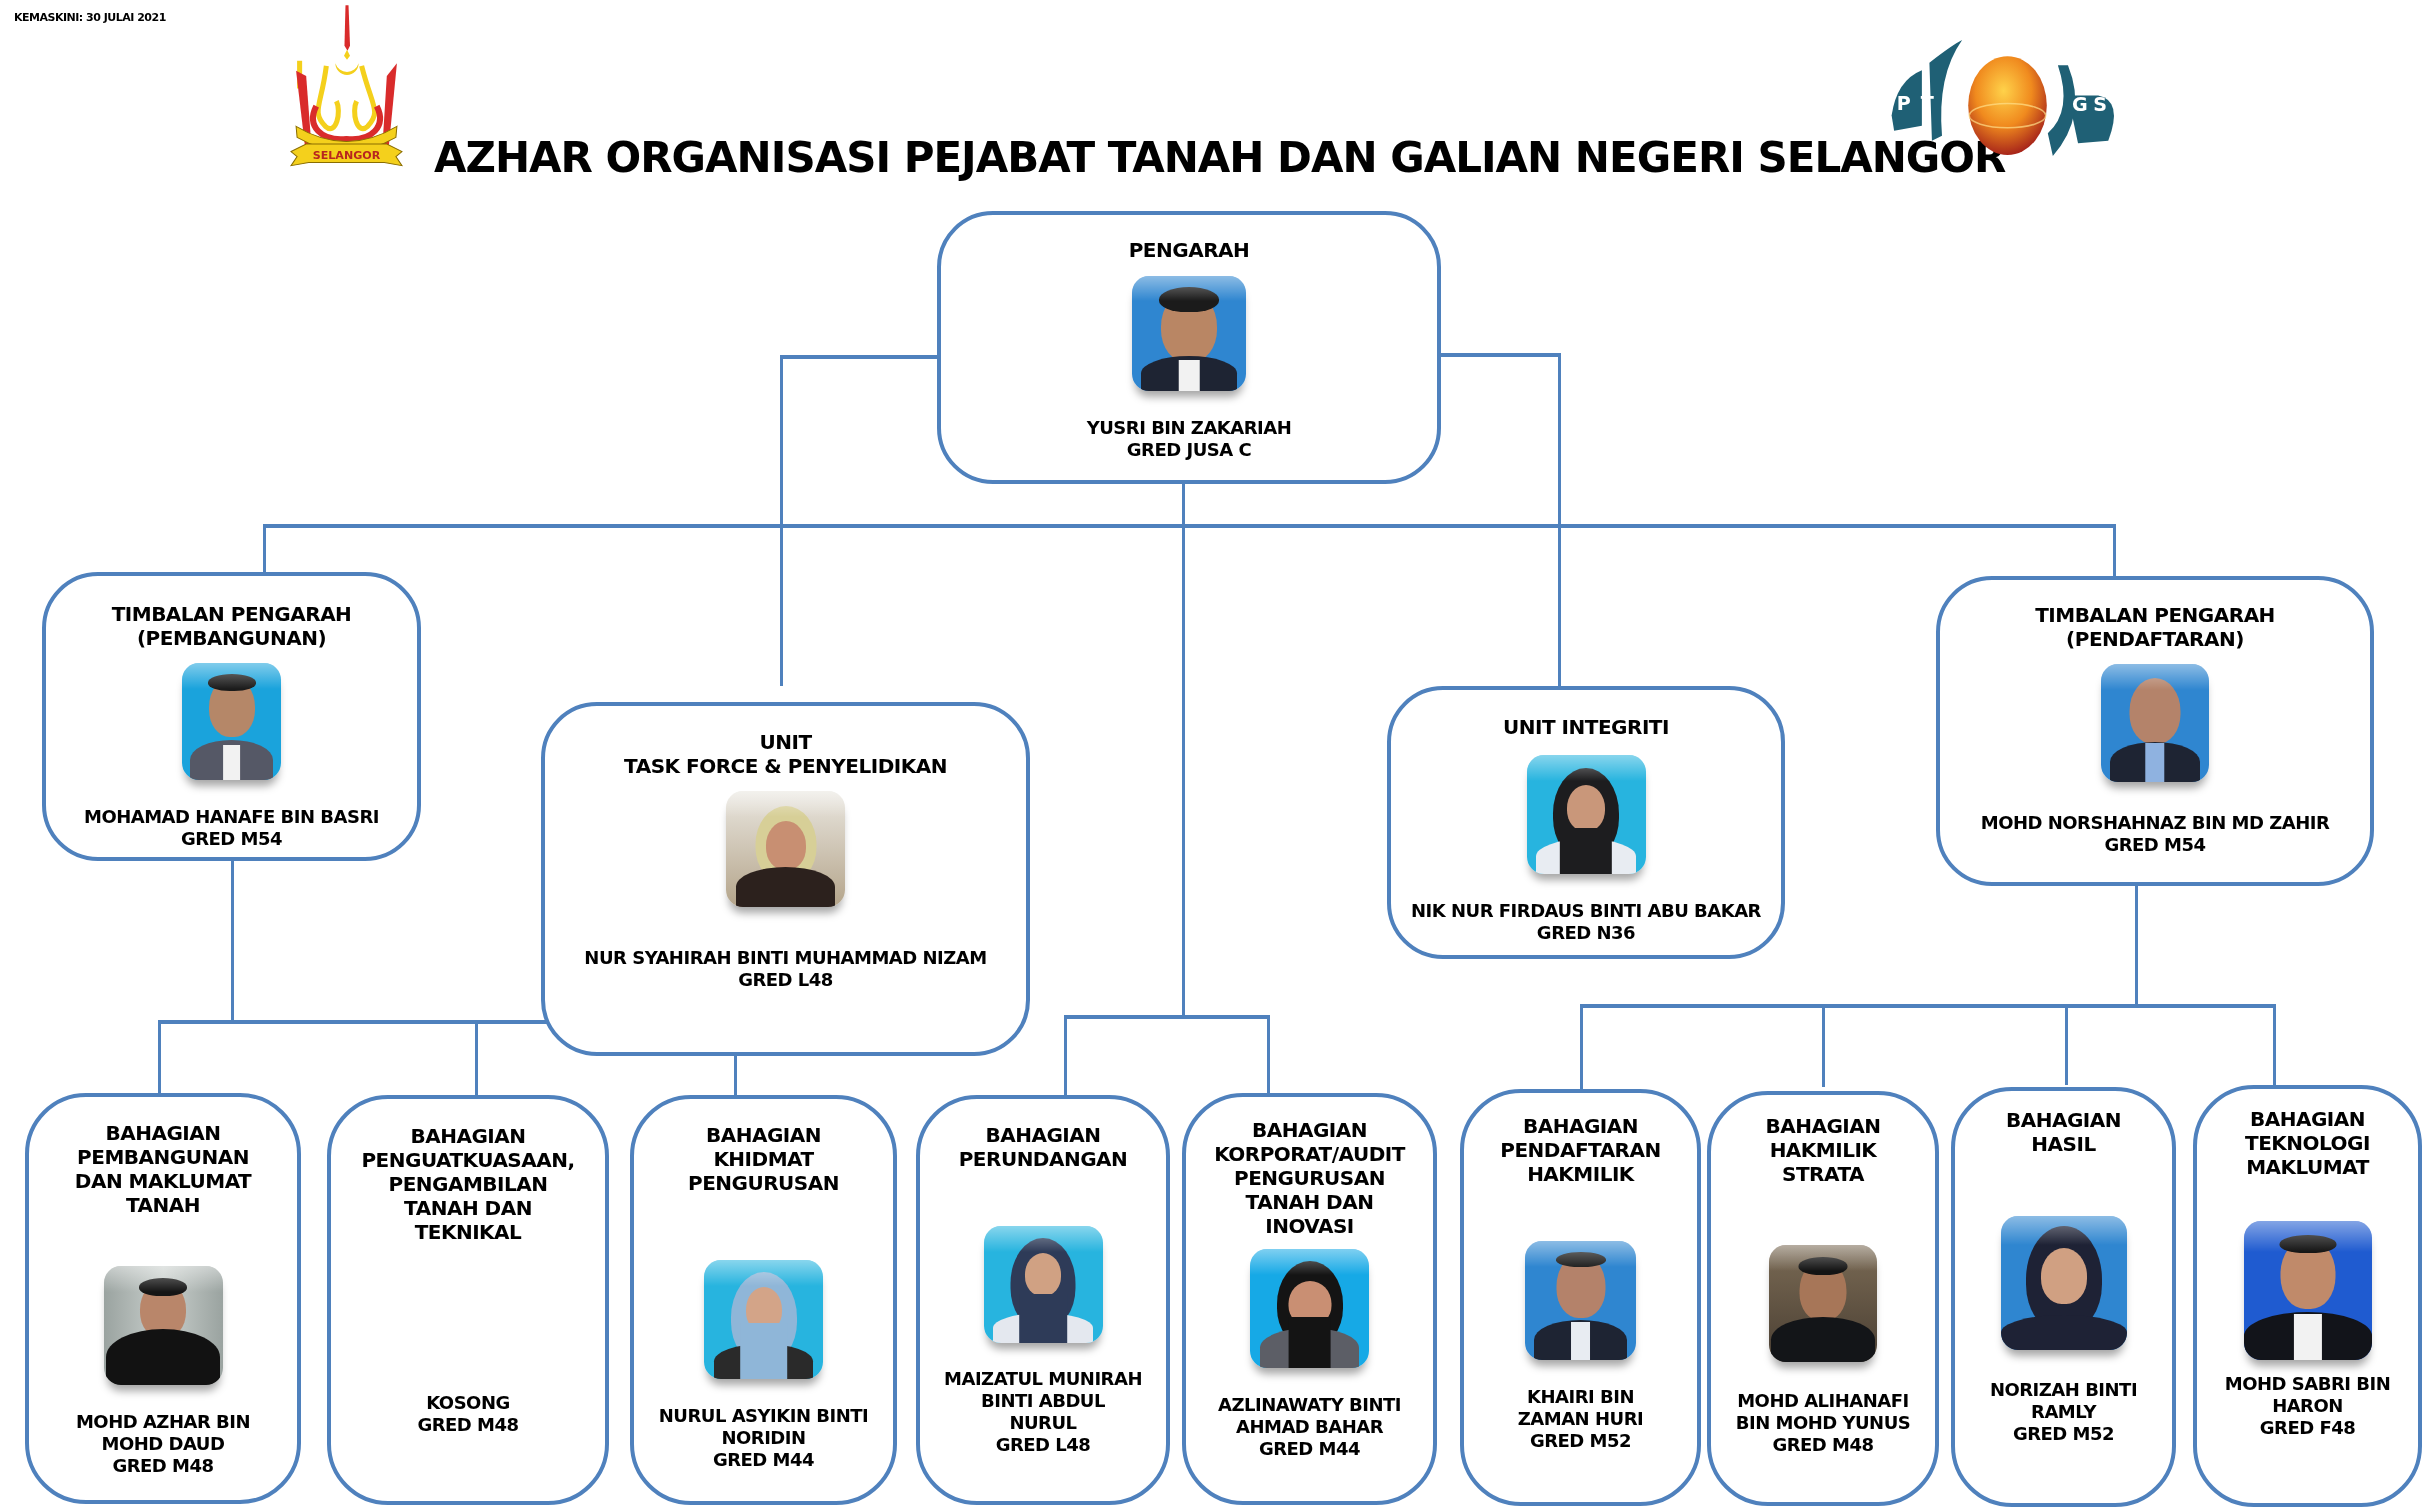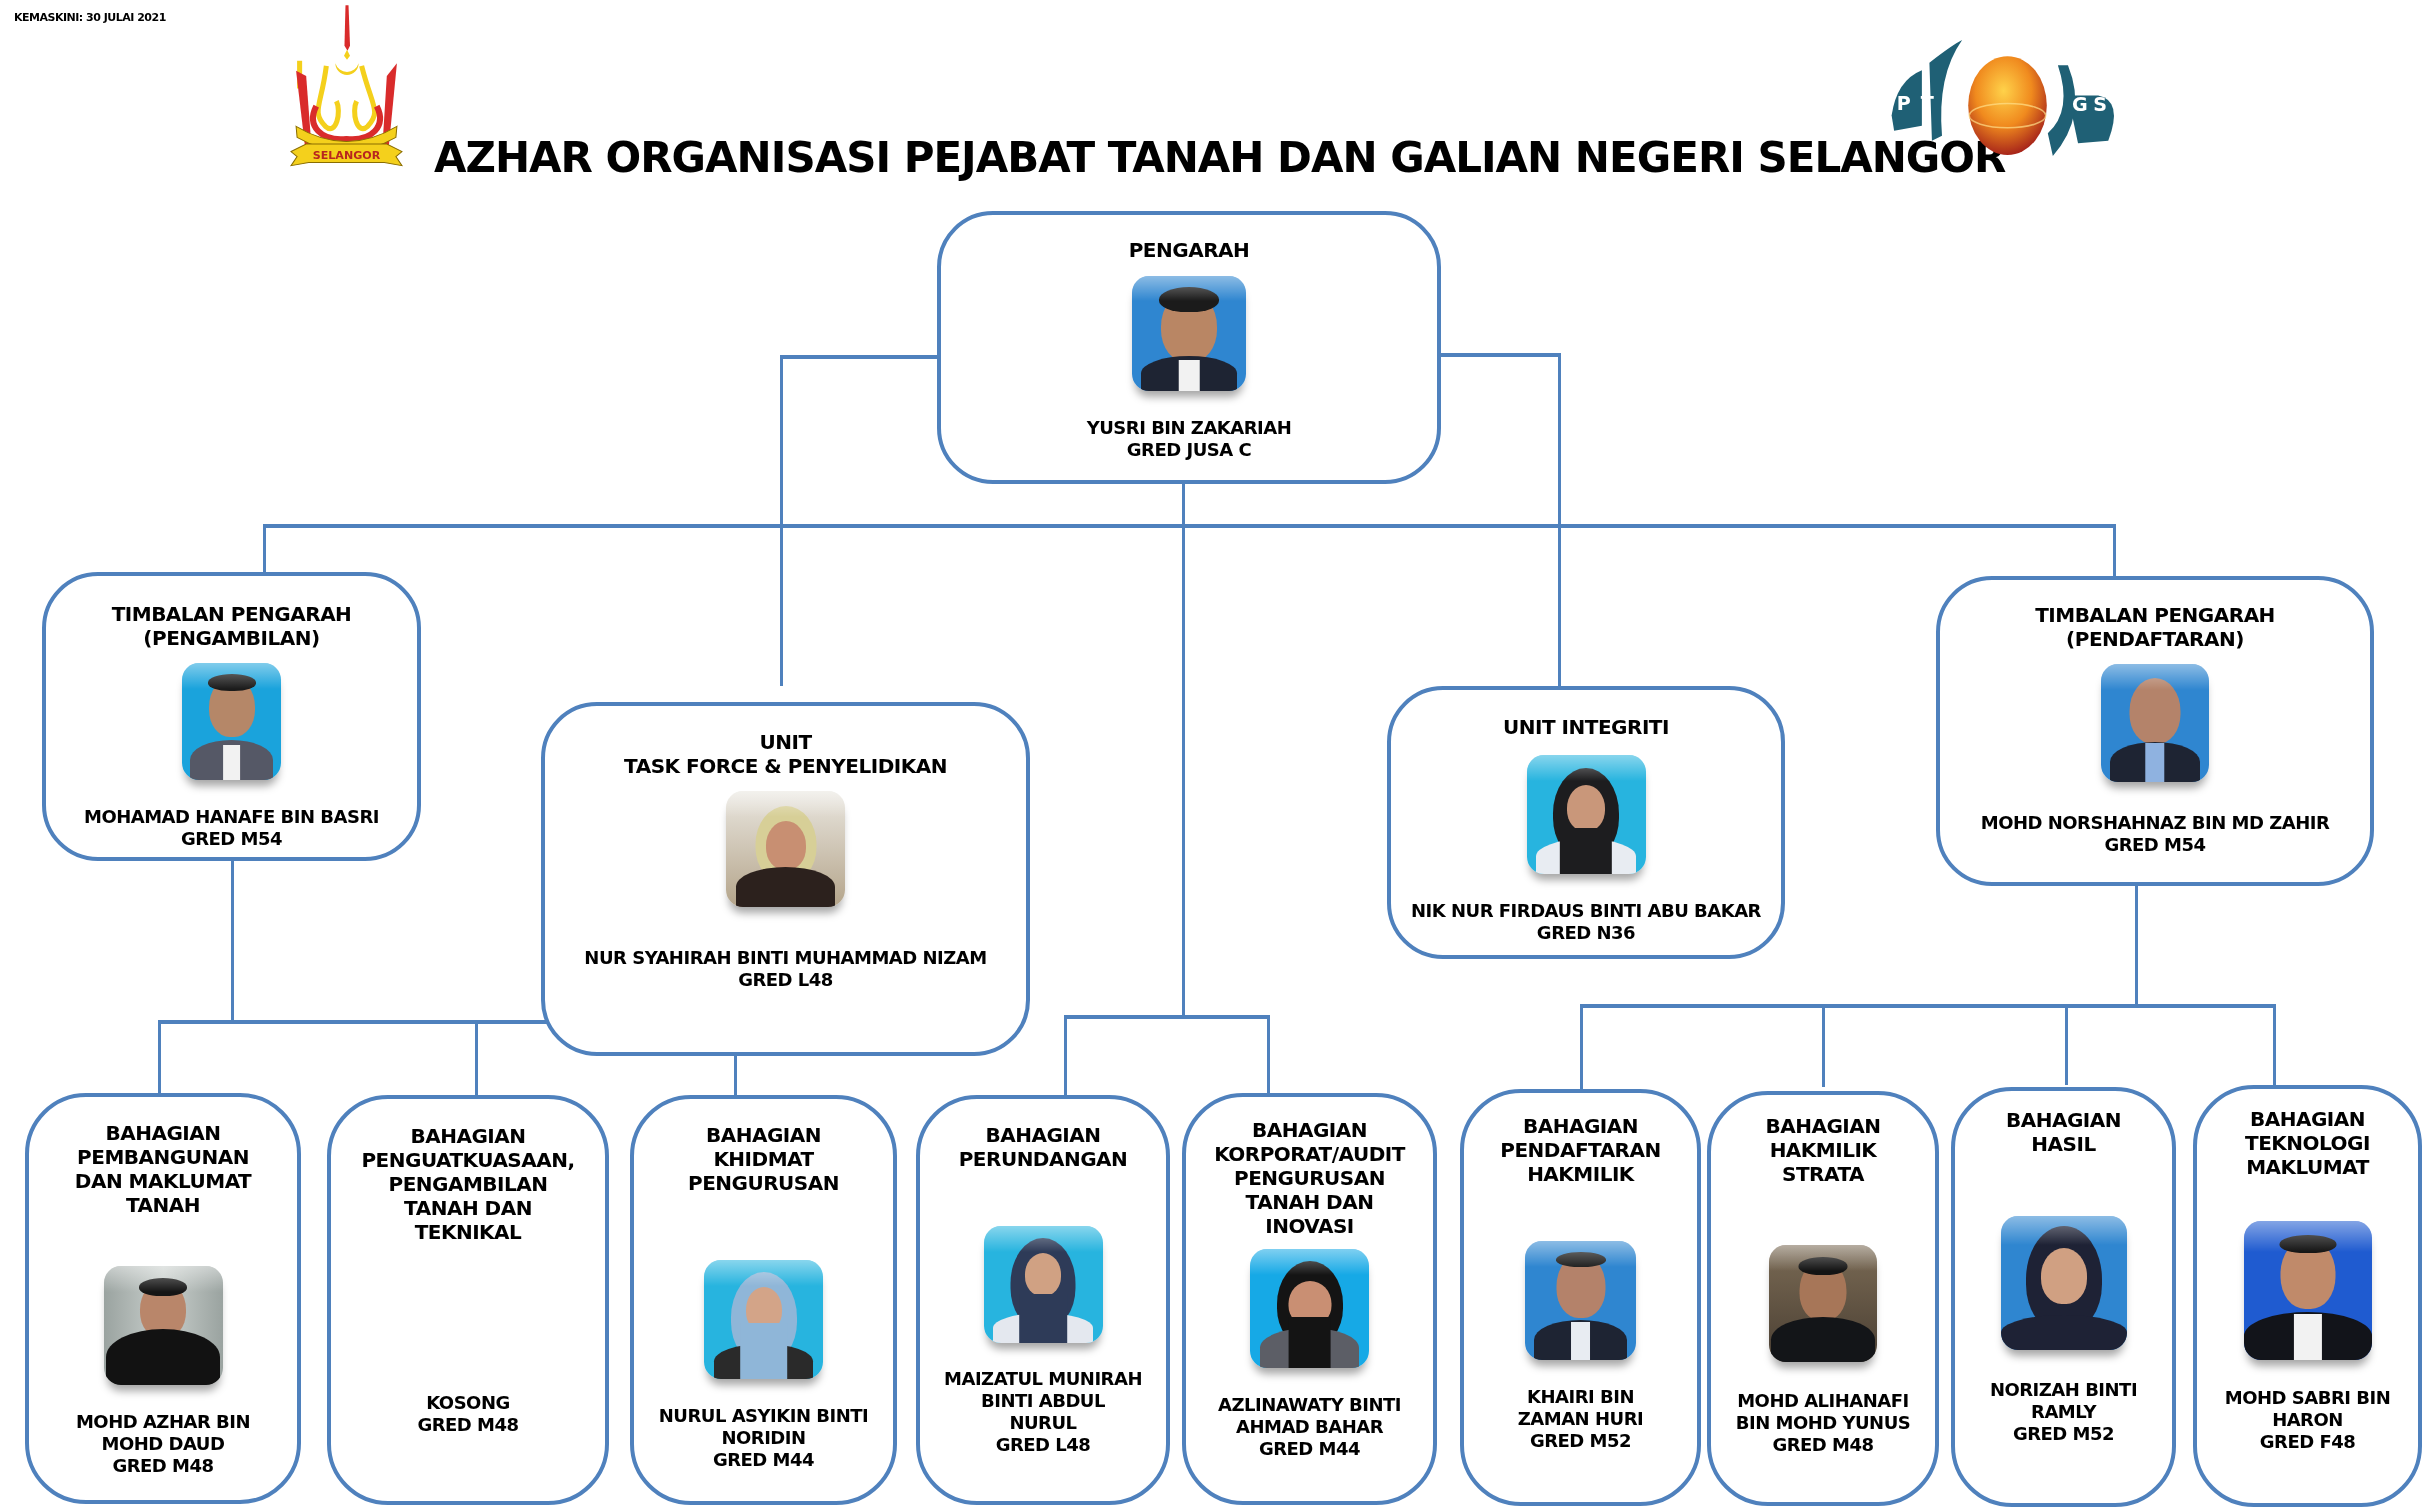--- a/index.html
+++ b/index.html
@@ -103,21 +103,21 @@
     <div class="body" style="height:35px;background:#1e2433;"></div>
     <div class="collar" style="height:31px;background:#f2f2f2;"></div>
     <div class="gloss"></div>
   </div>
   <div class="nm" style="margin-top:26px;">YUSRI BIN ZAKARIAH</div>
   <div class="nm">GRED JUSA C</div>
 </div>
 
 <div class="box" style="left:42px;top:572px;width:379px;height:289px;">
   <div class="ttl" style="margin-top:26px;">TIMBALAN PENGARAH</div>
-  <div class="ttl">(PENGAMBILAN)</div>
+  <div class="ttl">(PEMBANGUNAN)</div>
   <div class="photo" style="width:99px;height:117px;margin-top:13px;">
     <div class="sky" style="background:#1aa3dc;"></div>
     <div class="head" style="width:46px;height:60px;top:14px;background:#b58768;"></div>
     <div class="head" style="width:48px;height:17px;top:11px;background:#1b1b1b;"></div>
     <div class="body" style="height:40px;background:#555866;"></div>
     <div class="collar" style="height:35px;background:#f2f2f2;"></div>
     <div class="gloss"></div>
   </div>
   <div class="nm" style="margin-top:26px;">MOHAMAD HANAFE BIN BASRI</div>
   <div class="nm">GRED M54</div>
@@ -298,17 +298,17 @@
   <div class="ttl">TEKNOLOGI</div>
   <div class="ttl">MAKLUMAT</div>
   <div class="photo" style="width:128px;height:139px;margin-top:42px;">
     <div class="sky" style="background:#1f5bd0;"></div>
     <div class="head" style="width:55px;height:71px;top:17px;background:#c08a6a;"></div>
     <div class="head" style="width:57px;height:18px;top:14px;background:#151515;"></div>
     <div class="body" style="height:48px;left:0;right:0;background:#12141a;"></div>
     <div class="collar" style="width:22%;height:46px;background:#f2f2f2;"></div>
     <div class="gloss"></div>
   </div>
-  <div class="nm" style="margin-top:27px;">MOHD SABRI BIN</div>
+  <div class="nm" style="margin-top:13px;">MOHD SABRI BIN</div>
   <div class="nm">HARON</div>
   <div class="nm">GRED F48</div>
 </div>
 
 
 </body></html>

